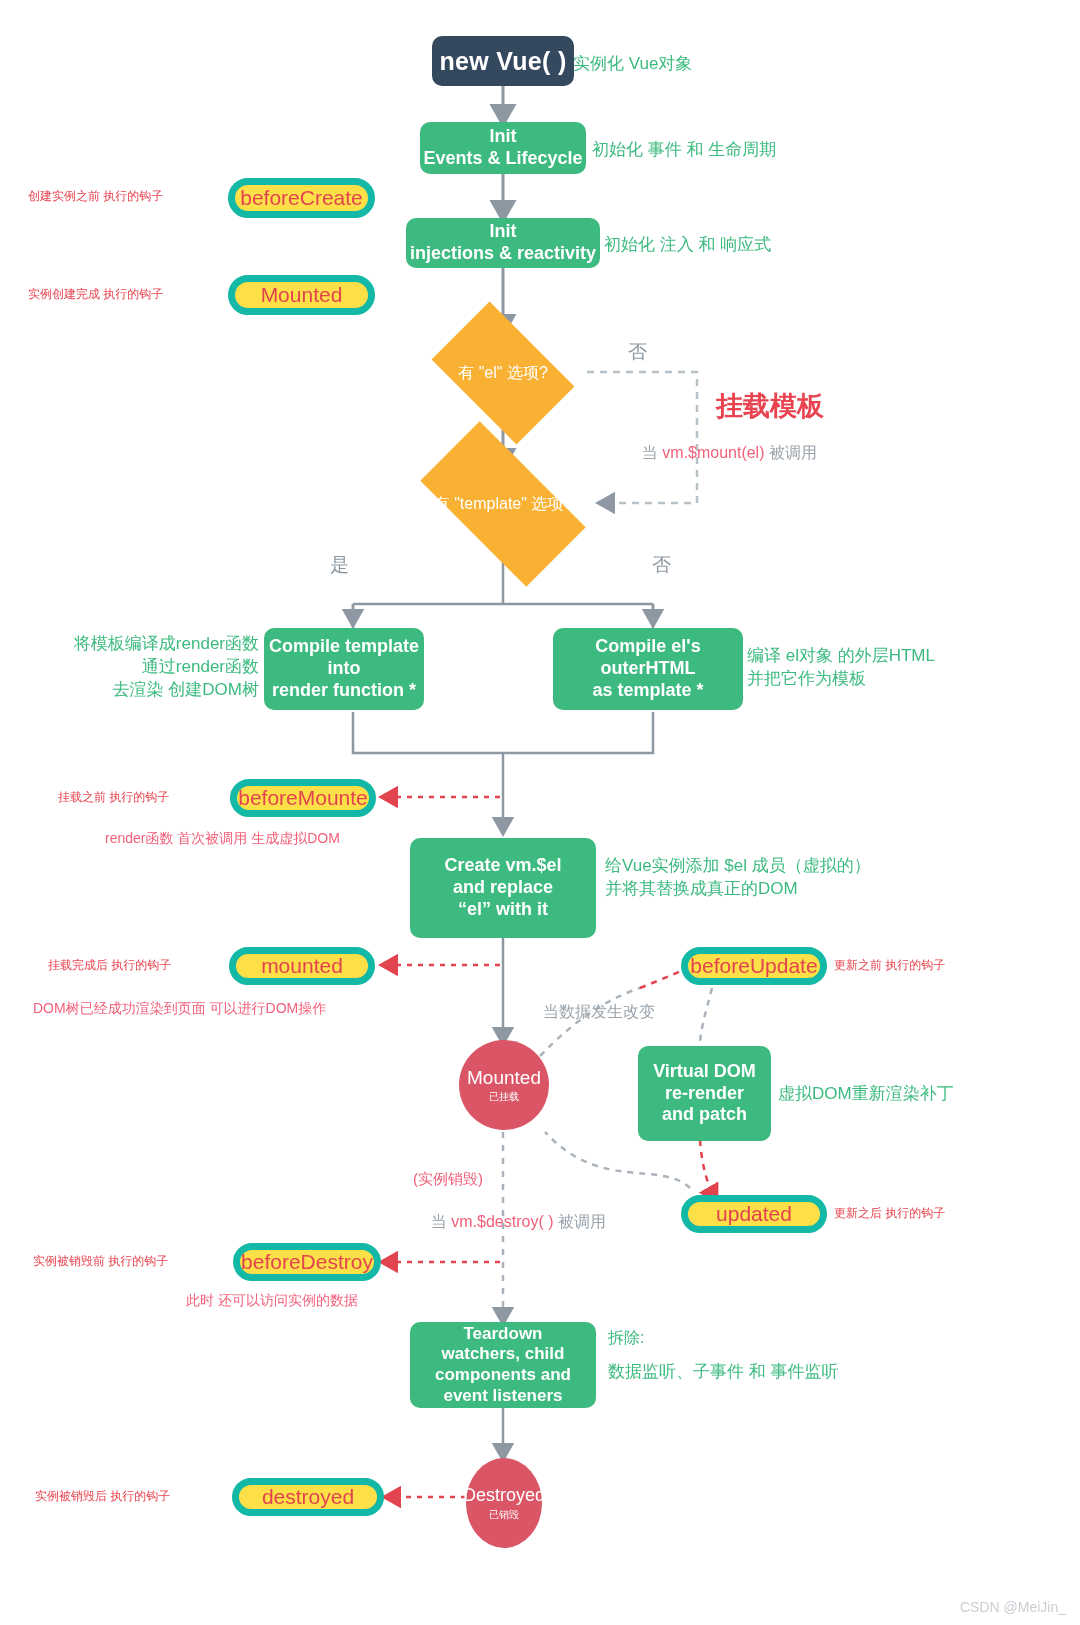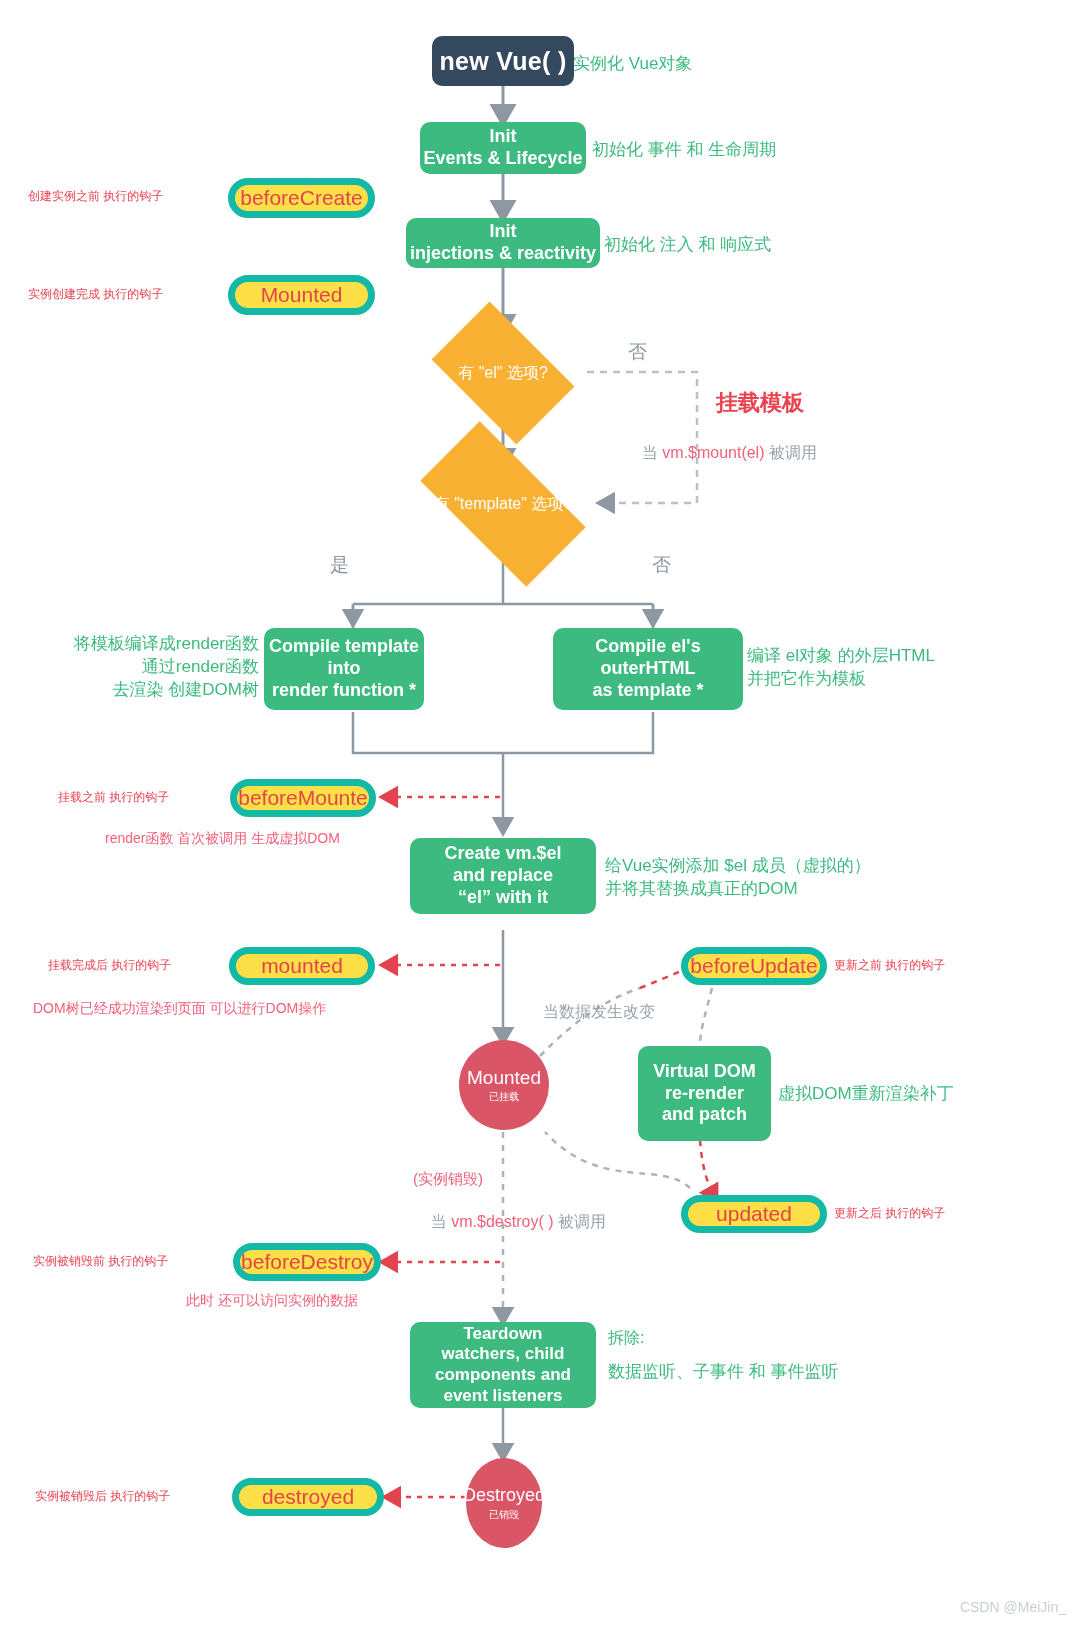--- a/index.html
+++ b/index.html
@@ -84,21 +84,21 @@
     position:absolute;
     white-space:pre;
     line-height:1.35;
   }
   .lbl-green{color:#3cba7f;font-size:17px;}
   .lbl-red{color:#e8434f;font-size:12px;}
   .lbl-pink{color:#f2607a;font-size:14px;}
   .lbl-pink-b{color:#ef5f78;font-size:15px;}
   .lbl-gray{color:#9aa4ad;font-size:16px;}
   .lbl-grayb{color:#8d98a3;font-size:19px;}
-  .lbl-title-red{color:#e8434f;font-size:22px;font-weight:bold;text-align:center;}
+  .lbl-title-red{color:#e8434f;font-size:27px;font-weight:bold;text-align:center;}
   .lbl-title-green{color:#3cba7f;font-size:16px;}
   .lbl-mix{position:absolute;font-size:16px;color:#9aa4ad;white-space:pre;}
   .lbl-mix .hot{color:#f2607a;}
   .watermark{
     position:absolute;
     color:#c9ced3;
     font-size:14px;
     right:14px;
     bottom:10px;
   }
@@ -208,21 +208,21 @@
   <div class="node n-green" style="left:553px;top:628px;width:190px;height:82px;white-space:pre;">Compile el's
 outerHTML
 as template *</div>
   <div class="lbl lbl-green" style="left:747px;top:645px;">编译 el对象 的外层HTML
 并把它作为模板</div>
 
   <div class="node n-hook" style="left:230px;top:779px;width:146px;height:38px;">beforeMounte</div>
   <div class="lbl lbl-red" style="left:58px;top:789px;">挂载之前 执行的钩子</div>
   <div class="lbl lbl-pink" style="left:105px;top:829px;">render函数 首次被调用 生成虚拟DOM</div>
 
-  <div class="node n-green" style="left:410px;top:838px;width:186px;height:76px;white-space:pre;">Create vm.$el
+  <div class="node n-green" style="left:410px;top:838px;width:186px;height:100px;white-space:pre;">Create vm.$el
 and replace
 “el” with it</div>
   <div class="lbl lbl-green" style="left:605px;top:855px;">给Vue实例添加 $el 成员（虚拟的）
 并将其替换成真正的DOM</div>
 
   <div class="node n-hook" style="left:229px;top:947px;width:146px;height:38px;">mounted</div>
   <div class="lbl lbl-red" style="left:48px;top:957px;">挂载完成后 执行的钩子</div>
   <div class="lbl lbl-pink" style="left:33px;top:999px;">DOM树已经成功渲染到页面 可以进行DOM操作</div>
 
   <div class="node n-hook" style="left:681px;top:947px;width:146px;height:38px;">beforeUpdate</div>

